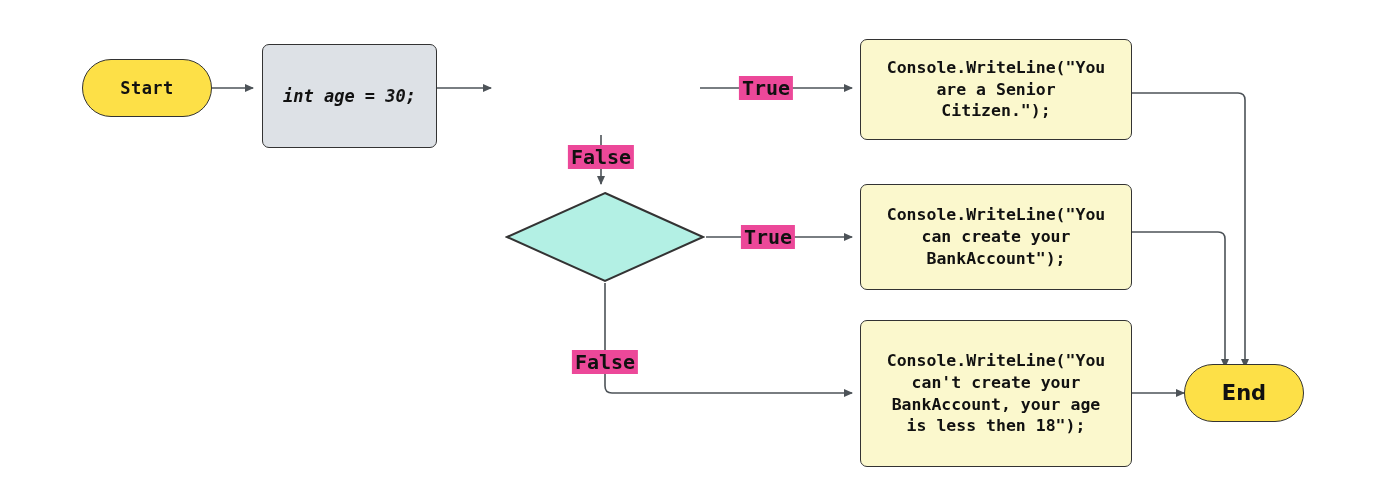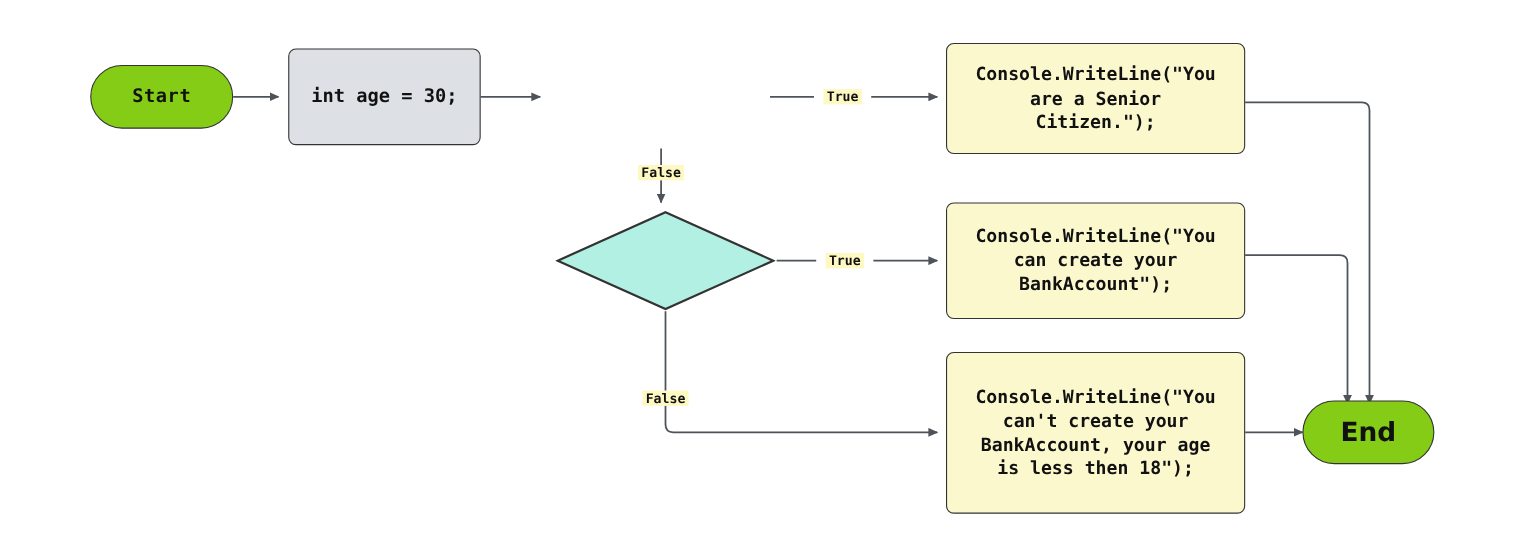--- a/index.html
+++ b/index.html
@@ -29,31 +29,31 @@
     box-sizing: border-box;
     display: flex;
     align-items: center;
     justify-content: center;
     text-align: center;
     color: #111111;
     font-weight: bold;
     z-index: 2;
   }
   .node-terminal {
-    background: #84cc16;
+    background: #fde047;
     border: 1.6px solid #333333;
     border-radius: 999px;
     font-family: "DejaVu Sans Mono", monospace;
     font-size: 17px;
     letter-spacing: 0.5px;
   }
   .node-terminal.sans {
     font-family: "DejaVu Sans", sans-serif;
     letter-spacing: 0;
-    font-size: 24px;
+    font-size: 21px;
     align-items: center;
   }
   .node-process {
     background: #dde1e6;
     border: 1.6px solid #333333;
     border-radius: 7px;
     font-family: "DejaVu Sans Mono", monospace;
     font-size: 17px;
   }
   .node-output {
@@ -82,24 +82,24 @@
     font-size: 16.5px;
     line-height: 1.3;
     white-space: pre-line;
     font-weight: bold;
     color: #111111;
   }
   .edge-label {
     position: absolute;
     z-index: 3;
     font-family: "DejaVu Sans Mono", monospace;
-    font-size: 12px;
+    font-size: 20px;
     font-weight: bold;
     color: #111111;
-    background: #fef9c3;
+    background: #ec4899;
     padding: 0 3px;
     white-space: nowrap;
     transform: translate(-50%, -50%);
   }
 </style>
 </head>
 <body>
 
 <div id="canvas">
 
@@ -130,21 +130,21 @@
       <path d="M1132,232 L1218,232 Q1225,232 1225,239 L1225,367" marker-end="url(#arrow)"></path>
 
       <path d="M1132,393 L1184,393" marker-end="url(#arrow)"></path>
     </g>
   </svg>
 
   <div class="node node-terminal" style="left:82px; top:59px; width:130px; height:58px;">
     <span>Start</span>
   </div>
 
-  <div class="node node-process" style="left:262px; top:44px; width:175px; height:88px;">
+  <div class="node node-process" style="left:262px; top:44px; width:175px; height:104px;font-style:italic;">
     <span>int age = 30;</span>
   </div>
 
 
   <div class="node node-decision" style="left:505px; top:191px; width:200px; height:92px;">
     <svg class="dia-shape" viewBox="0 0 200 92" preserveAspectRatio="none">
       <polygon points="100,2 198,46 100,90 2,46" fill="#b3f0e4" stroke="#333333" stroke-width="2" vector-effect="non-scaling-stroke"></polygon>
     </svg>
   </div>
 

